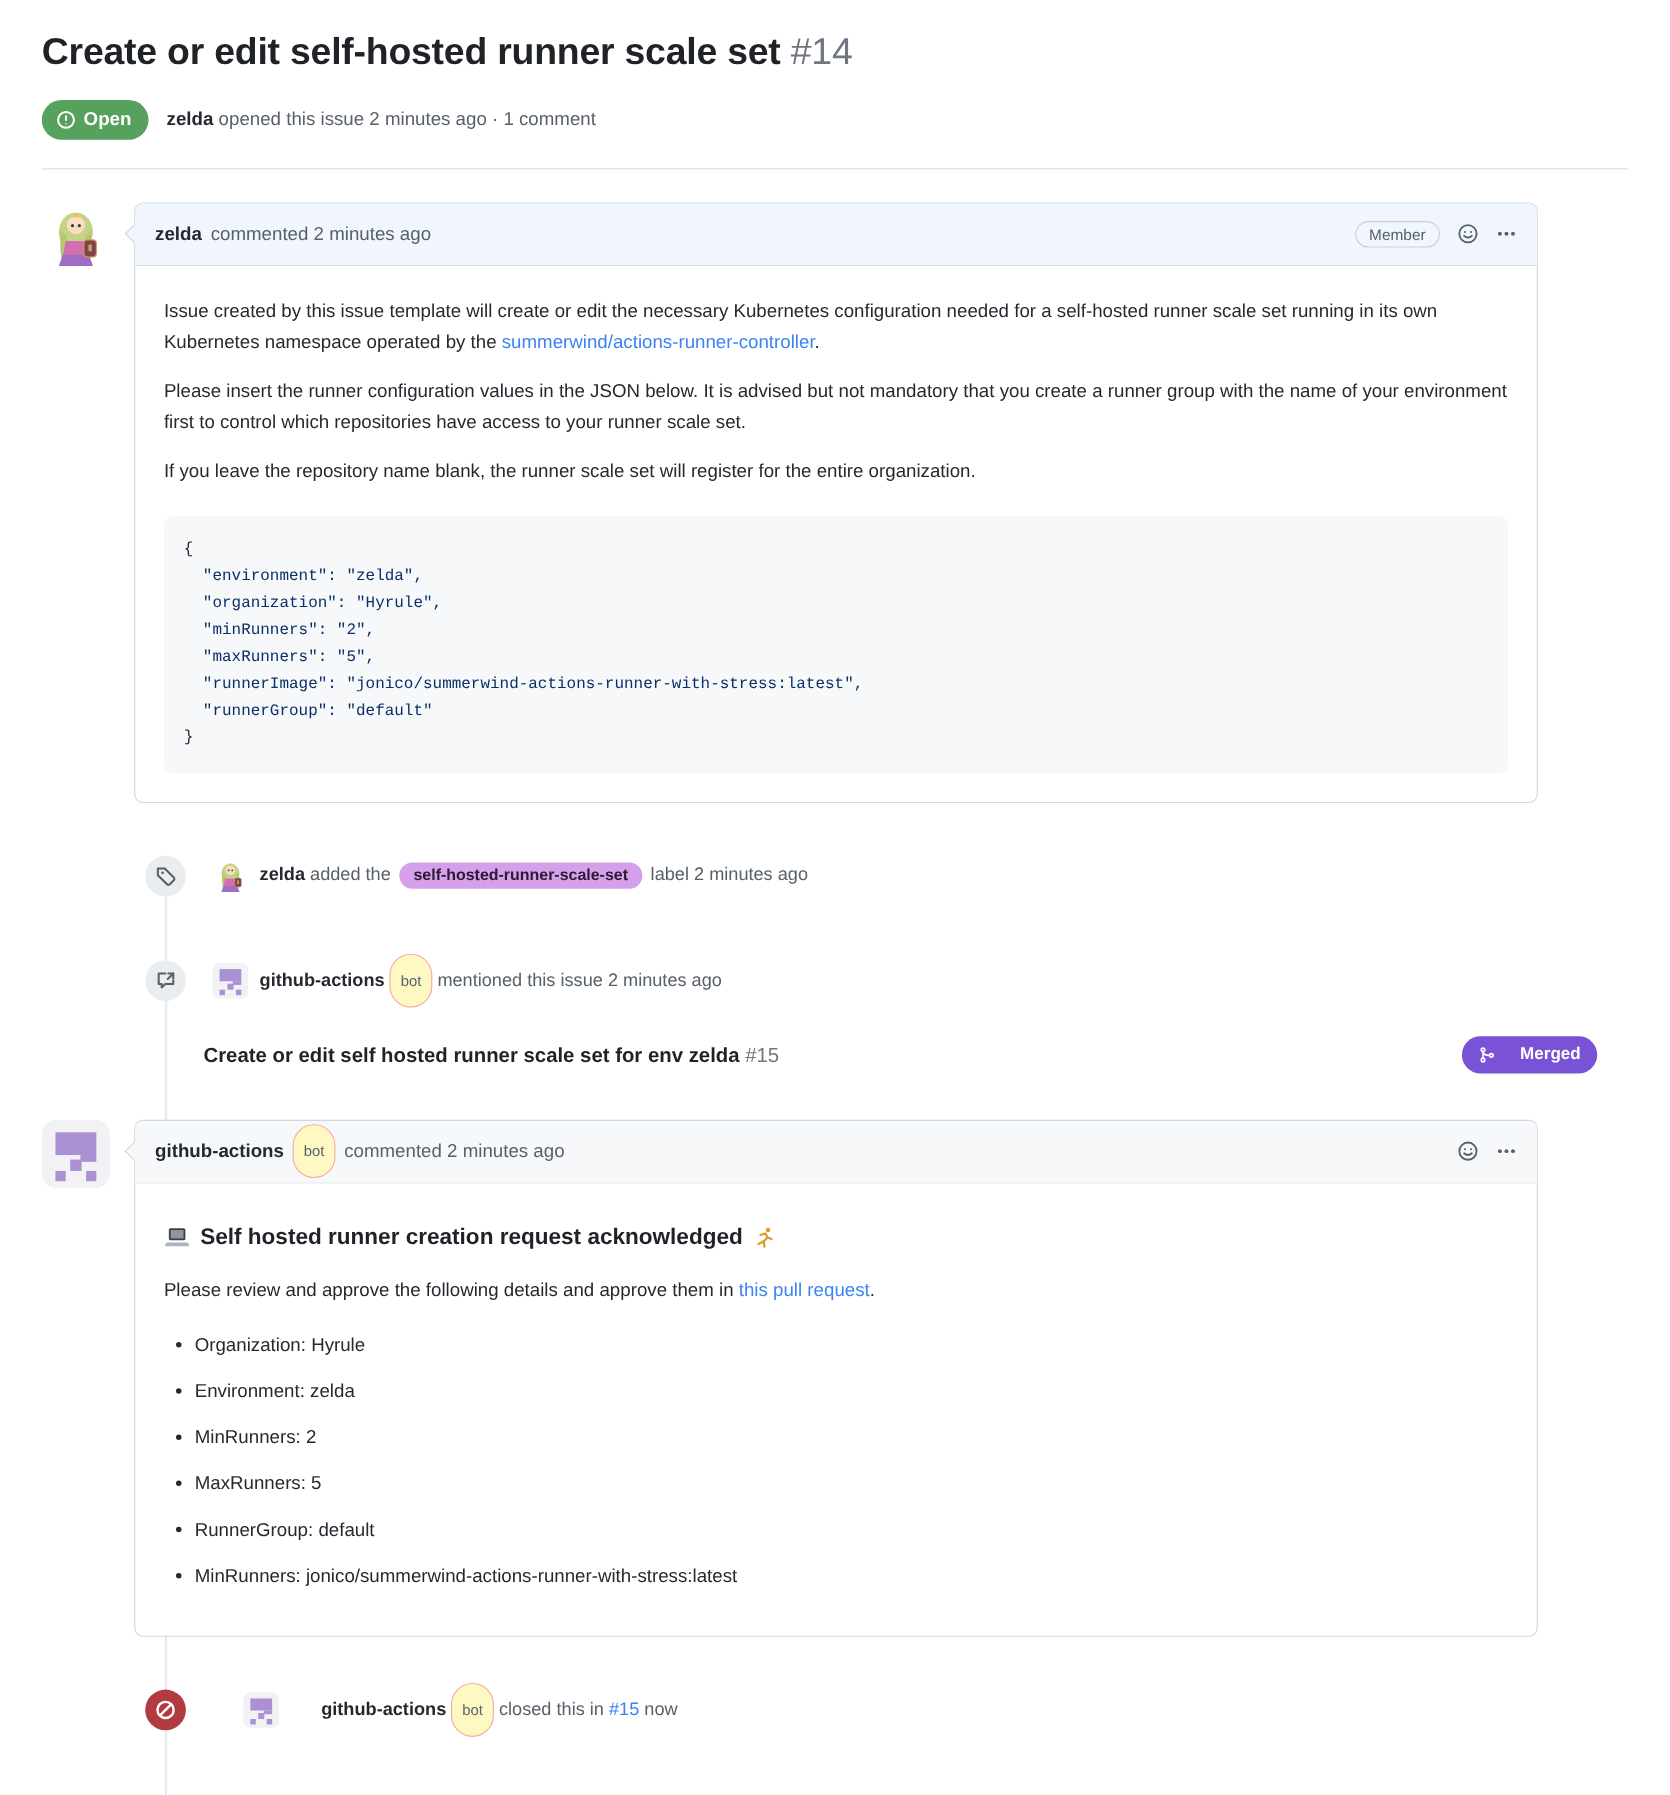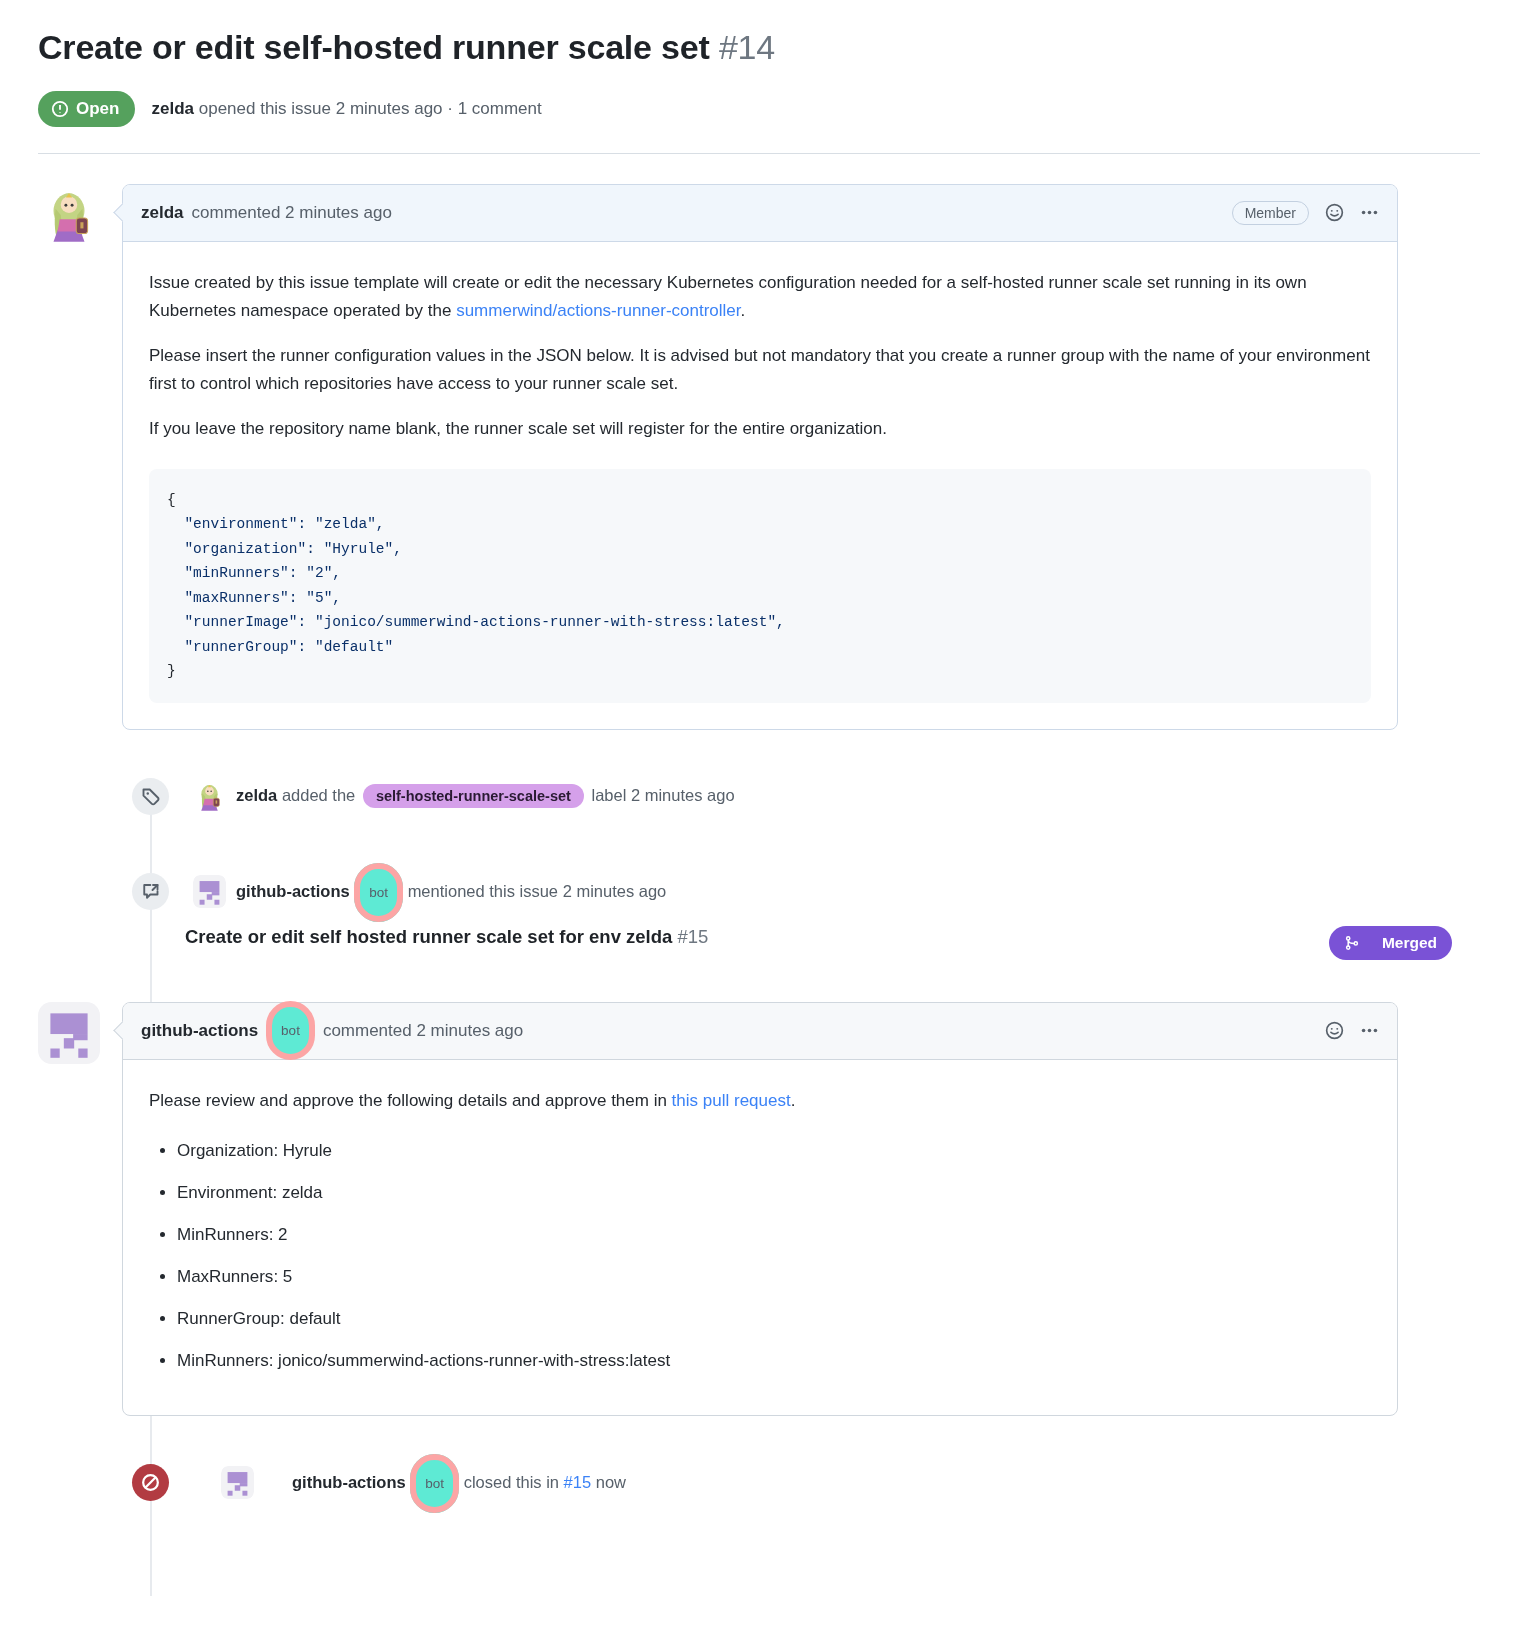--- a/index.html
+++ b/index.html
@@ -33,21 +33,21 @@
     background:#f0f6fc; border-bottom:1px solid #cdd9e8; border-radius:7px 7px 0 0;
     padding:0 18px; height:57px; font-size:17px; color:#57606a;
   }
   .comment-box.gray .comment-header { background:#f6f8fa; border-bottom-color:#d0d7de; }
   .comment-header .author { font-weight:700; color:#24292f; text-decoration:none; }
   .caret { position:absolute; left:-7px; top:21px; width:13px; height:13px; transform:rotate(45deg);
     background:#f0f6fc; border-left:1px solid #cdd9e8; border-bottom:1px solid #cdd9e8; }
   .comment-box.gray .caret { background:#f6f8fa; border-color:#d0d7de; }
   .header-right { margin-left:auto; display:flex; align-items:center; gap:16px; }
   .member-badge { border:1px solid #c3d0e0; border-radius:999px; padding:3px 12px; font-size:14px; color:#57606a; }
-  .pill-bot { border:6px solid #fca5a5; border-radius:999px; padding:16px 9px; font-size:13.5px; color:#57606a; background:#5eead4; }
+  .pill-bot { border:1px solid #fca5a5; border-radius:999px; padding:16px 9px; font-size:13.5px; color:#57606a; background:#fef9c3; }
   .icon-btn { background:none; border:none; padding:0; cursor:pointer; display:flex; align-items:center; }
 
   .comment-body { padding:10px 26px 26px 26px; font-size:17px; line-height:1.65; }
   .comment-body p { margin:17px 0; }
   .comment-body a, .inline-link { color:#3b82f6; text-decoration:none; }
 
   
   .code-block {
     margin-top:26px; background:#f6f8fa; border-radius:8px; padding:19px 18px;
     font-family:"Liberation Mono","DejaVu Sans Mono",monospace; font-size:14.5px; line-height:24.5px;
@@ -62,21 +62,21 @@
   .event-icon {
     width:37px; height:37px; border-radius:50%; background:#eaedf0; flex:0 0 37px;
     display:flex; align-items:center; justify-content:center; margin-left:94px; position:relative; z-index:1;
   }
   .event-icon.red { background:#b23b42; }
   .mini-avatar { width:33px; height:33px; border-radius:6px; overflow:hidden; margin:0 10px 0 24px; flex:0 0 33px; position:relative; z-index:1; }
   .mini-avatar.round { border-radius:7px; }
   .event-text { font-size:16.5px; color:#57606a; }
   .event-text b { color:#24292f; font-weight:700; }
   .label-pill { background:#d5a0ea; color:#2a1a33; font-weight:700; font-size:14.5px; padding:4px 13px; border-radius:999px; display:inline-block; margin:0 3px; }
-  .ref-row { display:flex; align-items:flex-start; margin:16px 28px 0 147px; position:relative; z-index:1; }
+  .ref-row { display:flex; align-items:center; margin:32px 28px 0 147px; position:relative; z-index:1; }
   .ref-title { font-size:18.5px; font-weight:700; color:#1f2328; text-decoration:none; }
   .ref-number { font-weight:400; color:#6e7781; }
   .merged-badge { margin-left:auto; background:#7a52d6; color:#fff; font-weight:700; font-size:15.5px;
     display:inline-flex; align-items:center; gap:22px; padding:8px 15px; border-radius:999px; }
 
   
   .ack-heading { display:flex; align-items:center; gap:9px; font-size:20.5px; font-weight:700; color:#1f2328; margin:22px 0 8px 0; }
   ul.details { margin:22px 0 6px 0; padding-left:28px; }
   ul.details li { margin-bottom:14px; font-size:17px; }
   ul.details b { font-weight:400; }
@@ -269,20 +269,38 @@
             <button class="icon-btn">
               <svg width="19" height="19" viewBox="0 0 16 16" fill="#57606a">
                 <circle cx="3" cy="8" r="1.5"></circle>
                   <circle cx="8" cy="8" r="1.5"></circle>
                   <circle cx="13" cy="8" r="1.5"></circle>
               </svg>
             </button>
           </span>
         </div>
         <div class="comment-body">
+          <div class="ack-heading">
+            <span style="display:flex">
+              <svg width="24" height="24" viewBox="0 0 24 24">
+                <rect x="4.5" y="3.5" width="15" height="11" rx="1.4" fill="#3c4046"></rect>
+                <rect x="6.2" y="5.2" width="11.6" height="7.6" fill="#8f969e"></rect>
+                <path d="M2.5 16.5 h19 l1.4 2.2 a0.9 0.9 0 0 1 -0.8 1.3 H1.9 a0.9 0.9 0 0 1 -0.8 -1.3 Z" fill="#aeb4ba"></path>
+              </svg>
+            </span>
+            <span>Self hosted runner creation request acknowledged</span>
+            <span style="display:flex">
+              <svg width="22" height="22" viewBox="0 0 24 24" fill="none" stroke="#d99c2b" stroke-width="2.2" stroke-linecap="round">
+                <circle cx="15.5" cy="4.5" r="2.2" fill="#d99c2b" stroke="none"></circle>
+                <path d="M8 9.5 L13 8 L15 12 L11 16 L12 21"></path>
+                <path d="M15 12 L19 13.5"></path>
+                <path d="M11 16 L6 18.5"></path>
+              </svg>
+            </span>
+          </div>
           <p><span>Please review and approve the following details and approve them in </span><a class="inline-link">this pull request</a><span>.</span></p>
           <ul class="details">
             <li><b>Organization</b>: <span>Hyrule</span></li>
             <li><b>Environment</b>: <span>zelda</span></li>
             <li><b>MinRunners</b>: <span>2</span></li>
             <li><b>MaxRunners</b>: <span>5</span></li>
             <li><b>RunnerGroup</b>: <span>default</span></li>
             <li><b>MinRunners</b>: <span>jonico/summerwind-actions-runner-with-stress:latest</span></li>
           </ul>
         </div>

